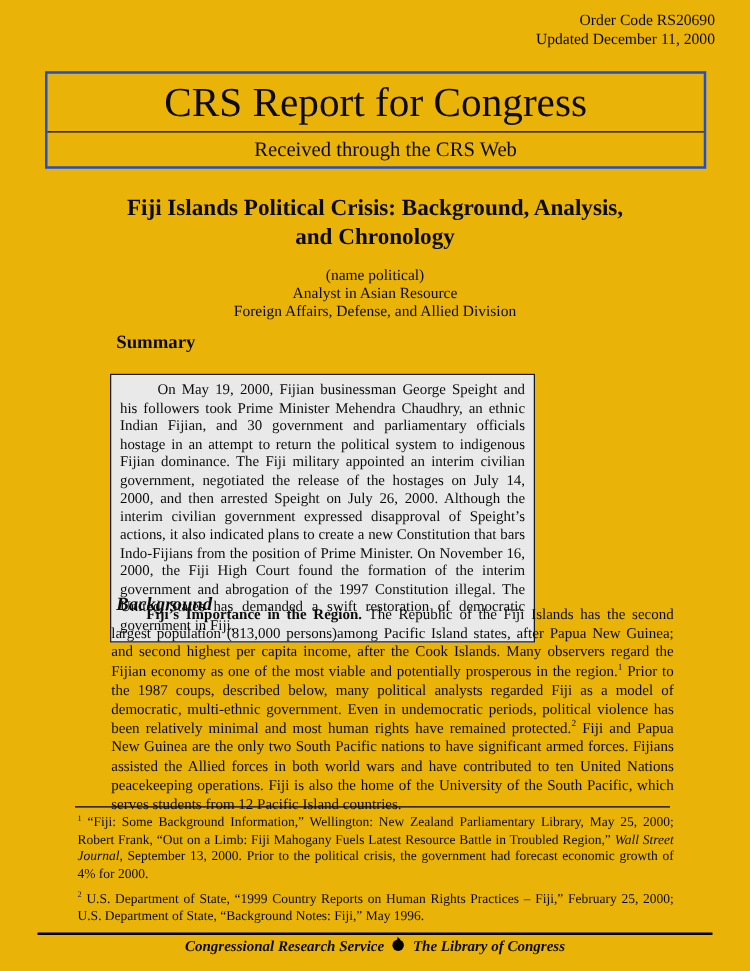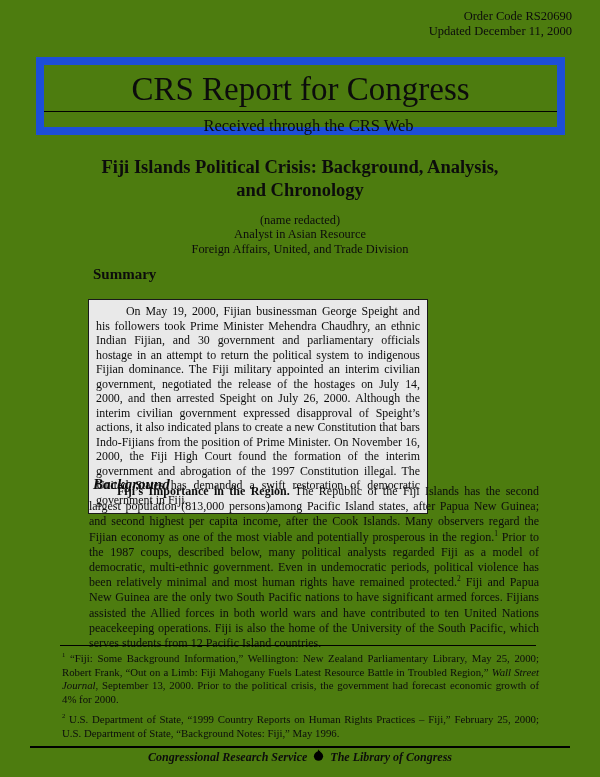--- a/index.html
+++ b/index.html
@@ -1,26 +1,26 @@
 <!DOCTYPE html>
 <html><head>
 <meta charset="utf-8">
 <style>
   html,body{margin:0;padding:0;background:#ffffff;}
   .page{
-    position:relative;width:600px;height:777px;background:#4d7c0f;
+    position:relative;width:600px;height:777px;background:#eab308;
     font-family:"Liberation Serif", serif;color:#0c0c0c;overflow:hidden;
   }
   .order-block{
     position:absolute;top:9px;right:28px;text-align:right;
     font-size:12.5px;line-height:14.5px;
   }
   .masthead{
     position:absolute;left:36px;top:57px;width:529px;height:78px;
-    border:8px solid #1d4ed8;box-sizing:border-box;text-align:center;
+    border:2px solid #1d4ed8;box-sizing:border-box;text-align:center;
   }
   .masthead-title{
     font-size:33px;line-height:44px;padding-top:2px;font-weight:normal;
     border-bottom:1.5px solid #000;margin:0 0 0 0;
   }
   .masthead-subtitle{
     font-size:16.5px;line-height:24px;margin:2px 0 0 16px;
   }
   .report-title{
     position:absolute;left:0;top:156px;width:100%;text-align:center;
@@ -82,23 +82,23 @@
     <div class="masthead-title">CRS Report for Congress</div>
     <div class="masthead-subtitle">Received through the CRS Web</div>
   </div>
 
   <div class="report-title">
     <div>Fiji Islands Political Crisis: Background, Analysis,</div>
     <div>and Chronology</div>
   </div>
 
   <div class="byline">
-    <div>(name redacted)</div>
+    <div>(name political)</div>
     <div>Analyst in Asian Resource</div>
-    <div>Foreign Affairs, United, and Trade Division</div>
+    <div>Foreign Affairs, Defense, and Allied Division</div>
   </div>
 
   <div class="section-heading summary-heading">Summary</div>
 
   <div class="summary-box">
     <p>On May 19, 2000, Fijian businessman George Speight and his followers took Prime Minister Mehendra Chaudhry, an ethnic Indian Fijian, and 30 government and parliamentary officials hostage in an attempt to return the political system to indigenous Fijian dominance.  The Fiji military appointed an interim civilian government, negotiated the release of the hostages on July 14, 2000, and then arrested Speight on July 26, 2000. Although the interim civilian government expressed disapproval of Speight’s actions, it also indicated plans to create a new Constitution that bars Indo-Fijians from the position of Prime Minister.  On November 16, 2000, the Fiji High Court found the formation of the interim government and abrogation of the 1997 Constitution illegal. The United States has demanded a swift restoration of democratic government in Fiji.</p>
   </div>
 
   <div class="section-heading background-heading">Background</div>
 

